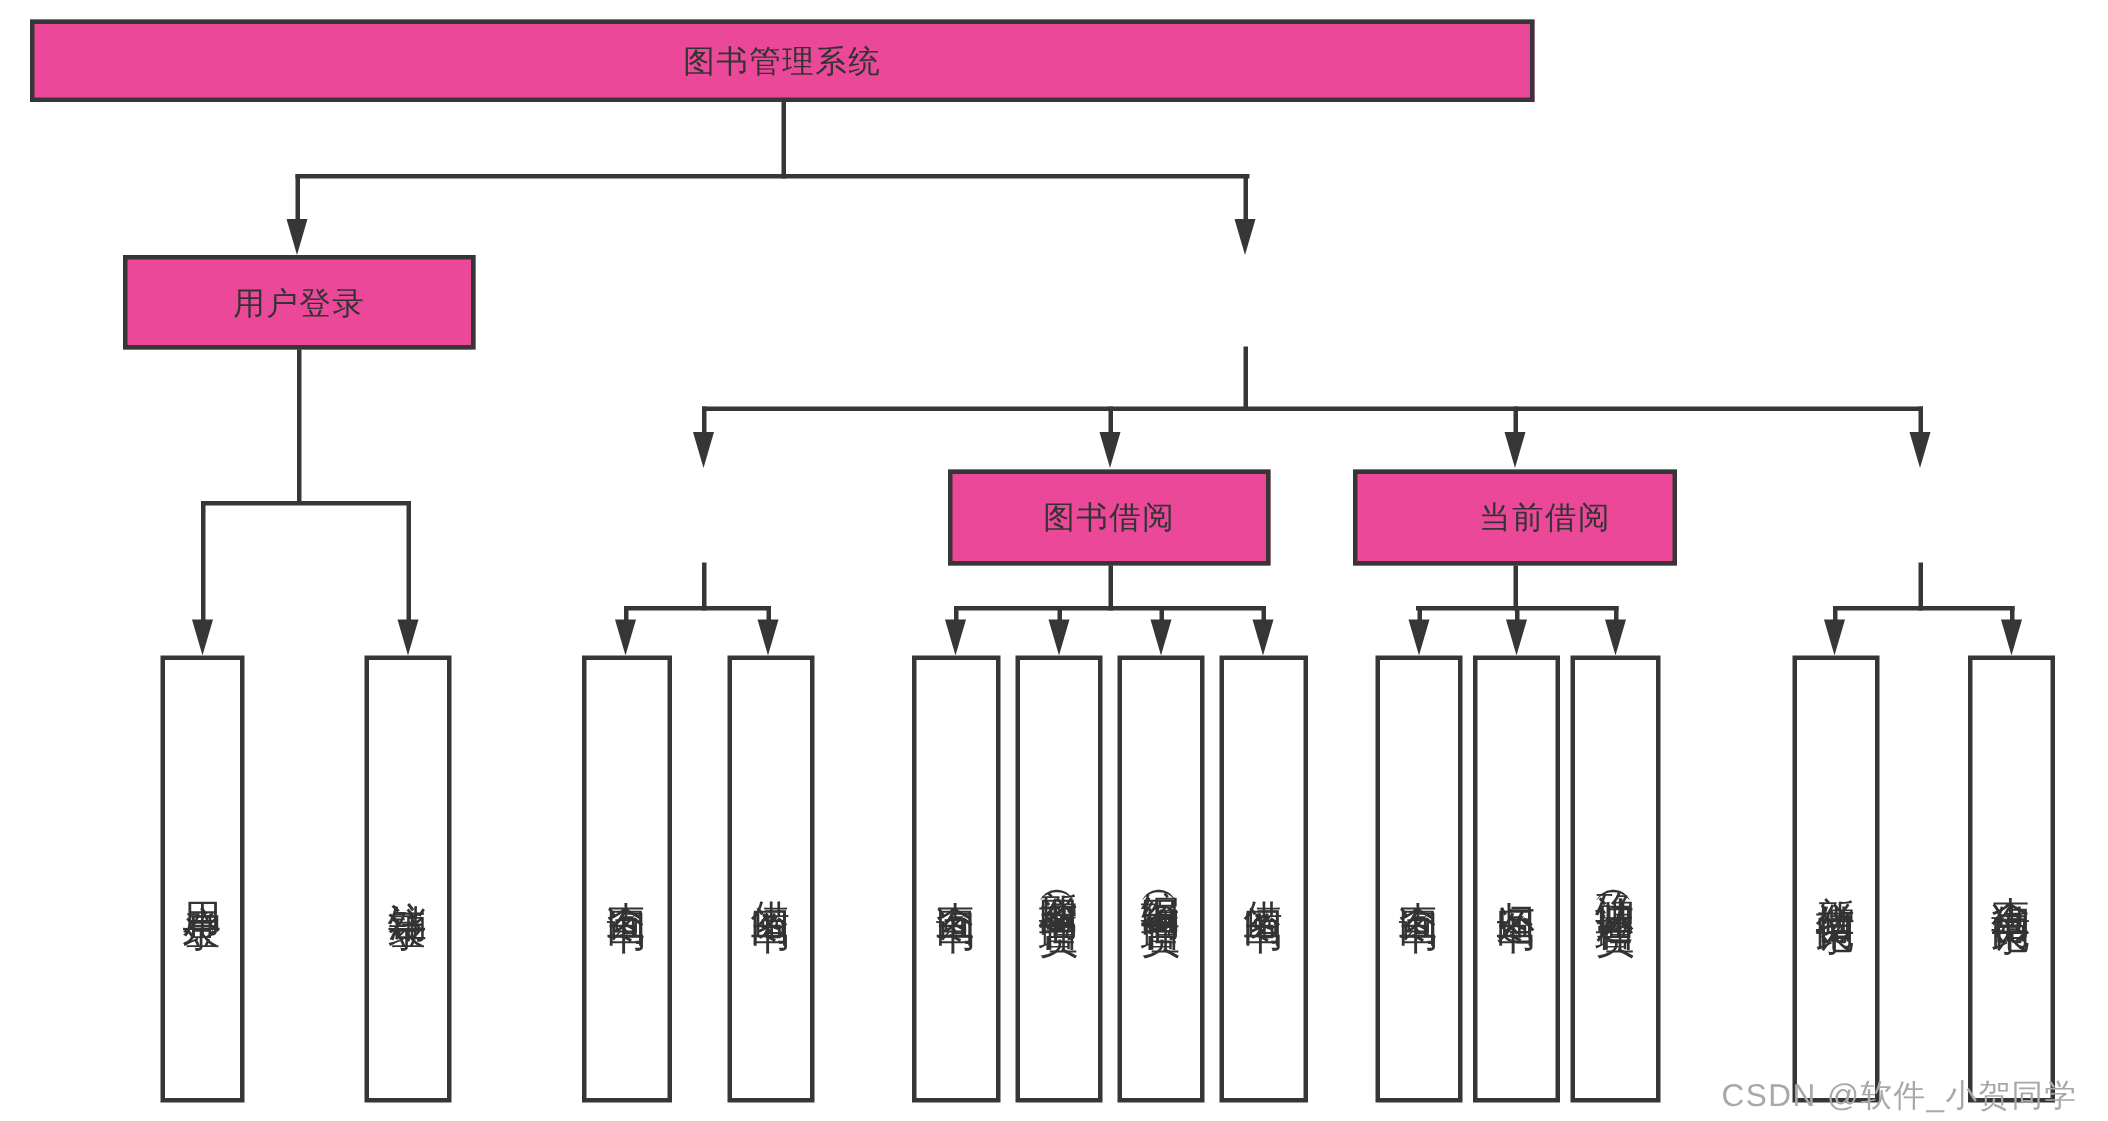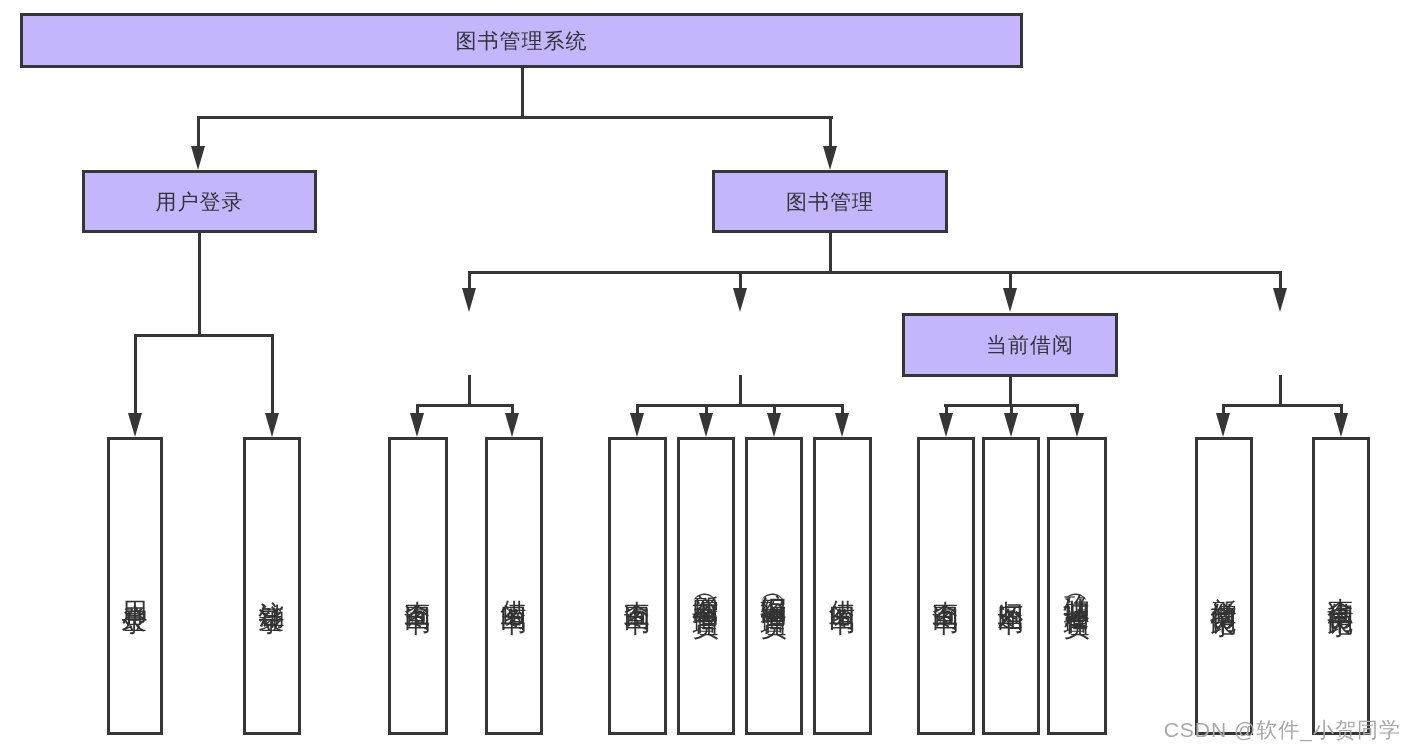--- a/index.html
+++ b/index.html
@@ -12,21 +12,21 @@
     position: relative;
     width: 1405px;
     height: 747px;
     background: #ffffff;
     overflow: hidden;
   }
   .hbox {
     position: absolute;
     box-sizing: border-box;
     border: 3px solid #363636;
-    background: #c4b5fd;
+    background: #ec4899;
     display: flex;
     align-items: center;
     justify-content: center;
     font-size: 21px;
     color: #333333;
     letter-spacing: 1px;
     white-space: nowrap;
   }
   .vbox {
     position: absolute;
@@ -53,21 +53,21 @@
     position: absolute;
     width: 0;
     height: 0;
     border-left: 7px solid transparent;
     border-right: 7px solid transparent;
     border-top: 24px solid #363636;
   }
   .watermark {
     position: absolute;
     top: 716px;
-    right: 4px;
+    right: 20px;
     font-size: 21px;
     color: #a8a8a8;
     letter-spacing: 1px;
     white-space: nowrap;
   }
 </style>
 </head>
 <body>
 
 <div id="stage">
@@ -130,24 +130,24 @@
   <div class="ln" style="left:1340px; top:404px; width:3px; height:12px;"></div>
   <div class="ah" style="left:1334px; top:413px;"></div>
 
   <div class="hbox" style="left:20px;  top:13px;  width:1003px; height:55px;">
       <span>图书管理系统</span>
     </div>
 
   <div class="hbox" style="left:82px;  top:170px; width:235px; height:63px;">
       <span>用户登录</span>
     </div>
-  <div class="hbox" style="left:712px; top:170px; width:236px; height:63px;">
-      <span>图书管理</span>
+
+  <div class="hbox" style="left:632px;  top:313px; width:215px; height:64px;">
+      <span>图书借阅</span>
     </div>
-
   <div class="hbox" style="left:902px;  top:313px; width:216px; height:64px;padding-left:40px;">
       <span>当前借阅</span>
     </div>
 
   <div class="vbox" style="left:107px;  width:56px;">
       <span>用户登录</span>
     </div>
   <div class="vbox" style="left:243px;  width:58px;">
       <span>注销登录</span>
     </div>

